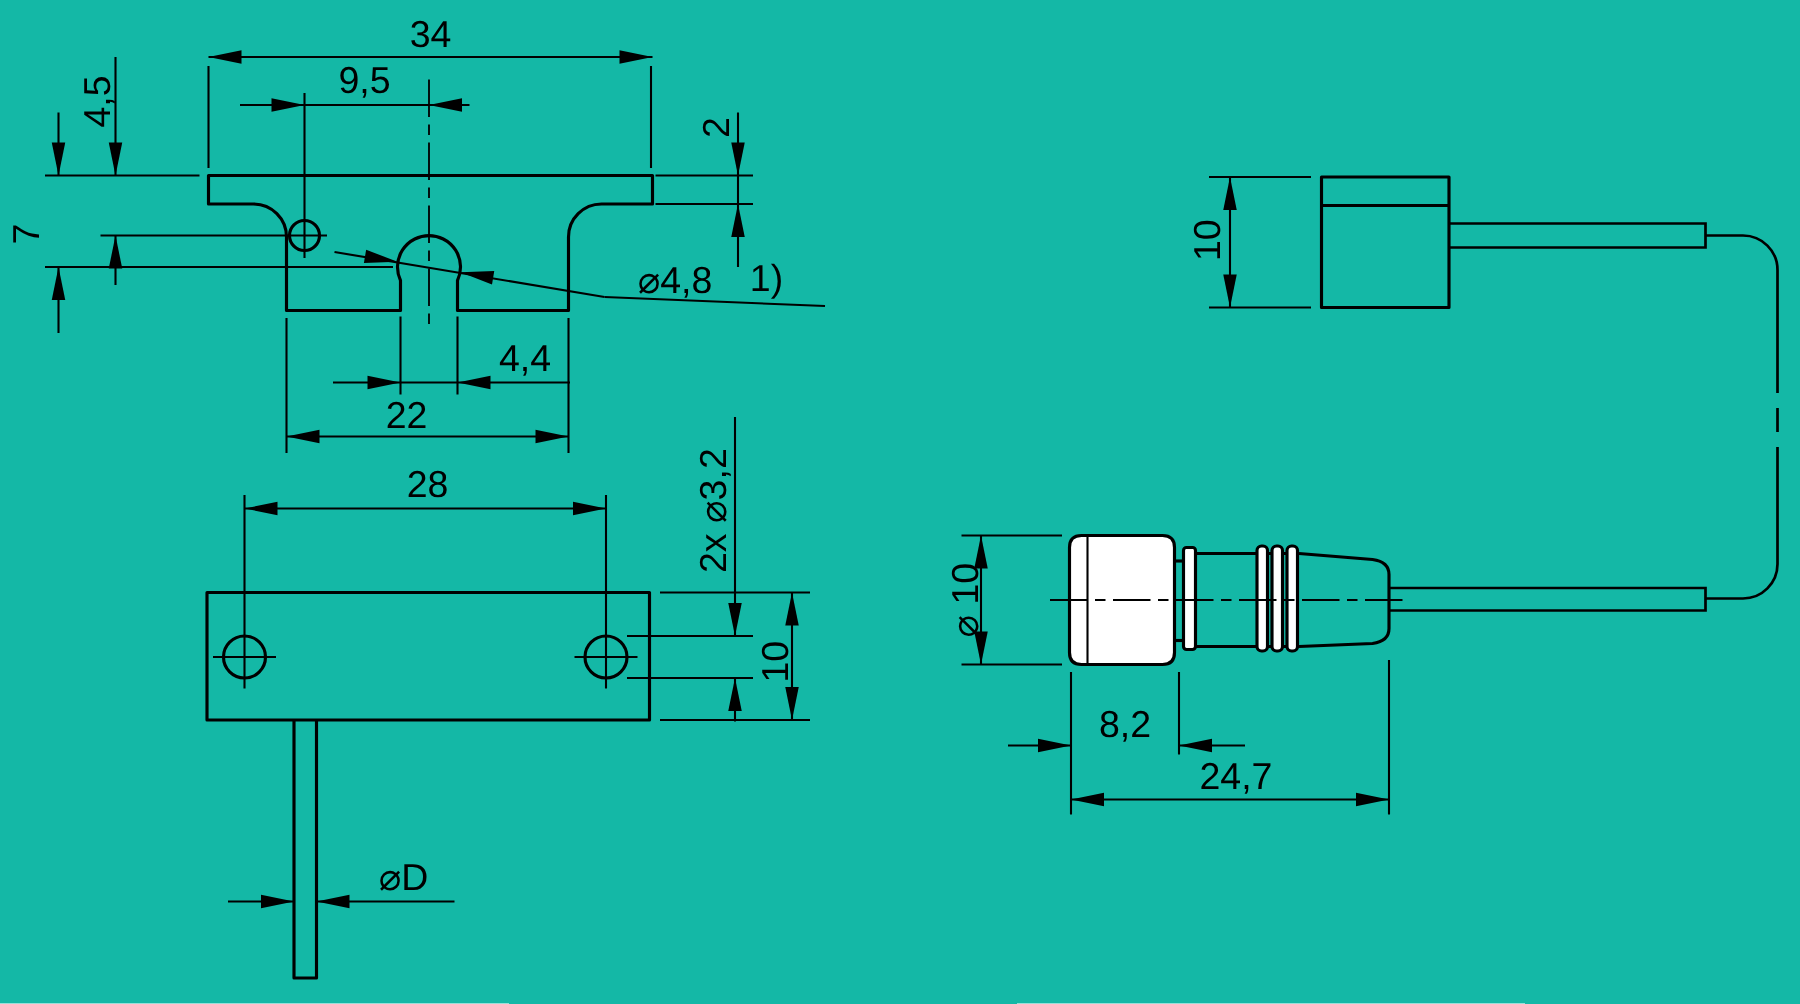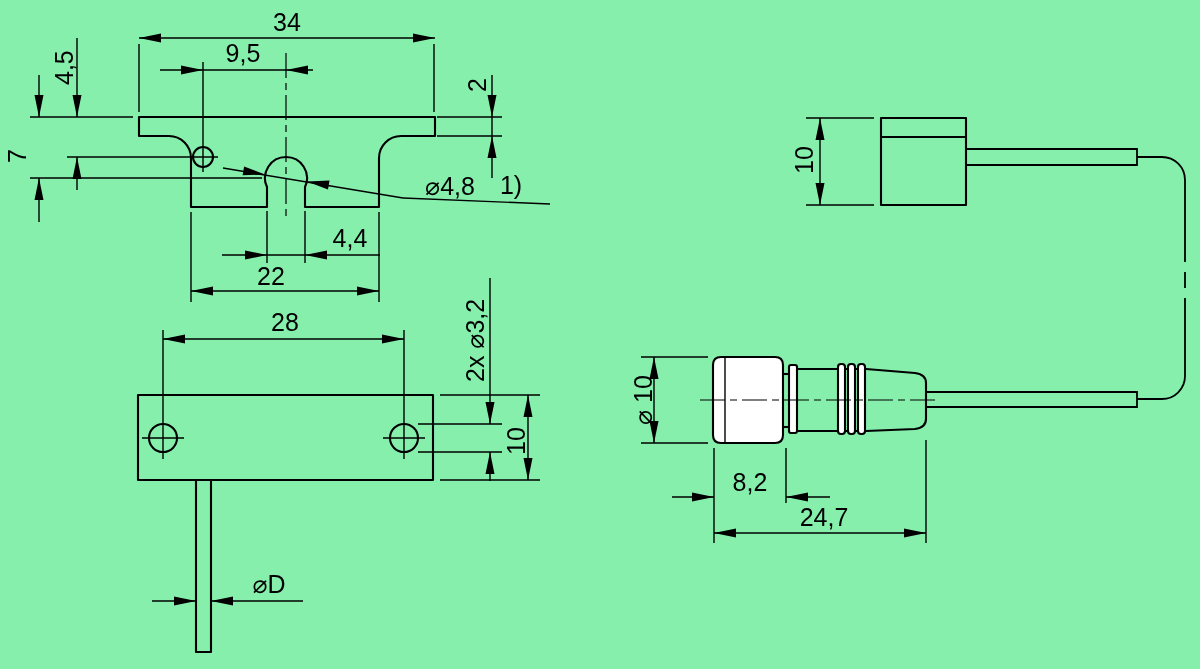--- a/index.html
+++ b/index.html
@@ -1,16 +1,16 @@
 <!DOCTYPE html>
 <html><head>
 <meta charset="utf-8">
 <style>
   html,body{margin:0;padding:0;background:#fff;}
-  .stage{width:1200px;height:669px;position:relative;background:#86efac;overflow:hidden;}
+  .stage{width:1200px;height:669px;position:relative;background:#14b8a6;overflow:hidden;}
   svg{display:block;}
   svg text{
     font-family:"Liberation Sans","DejaVu Sans",sans-serif;
     font-size:25px;
     fill:#000;
   }
   .p  {stroke:#000;stroke-width:2.1;fill:none;stroke-linejoin:round;stroke-linecap:butt;}
   .pw {stroke:#000;stroke-width:2.1;fill:#fff;stroke-linejoin:round;}
   .d  {stroke:#000;stroke-width:1.4;fill:none;stroke-linecap:butt;}
   .m  {stroke:#000;stroke-width:1.8;fill:none;}

